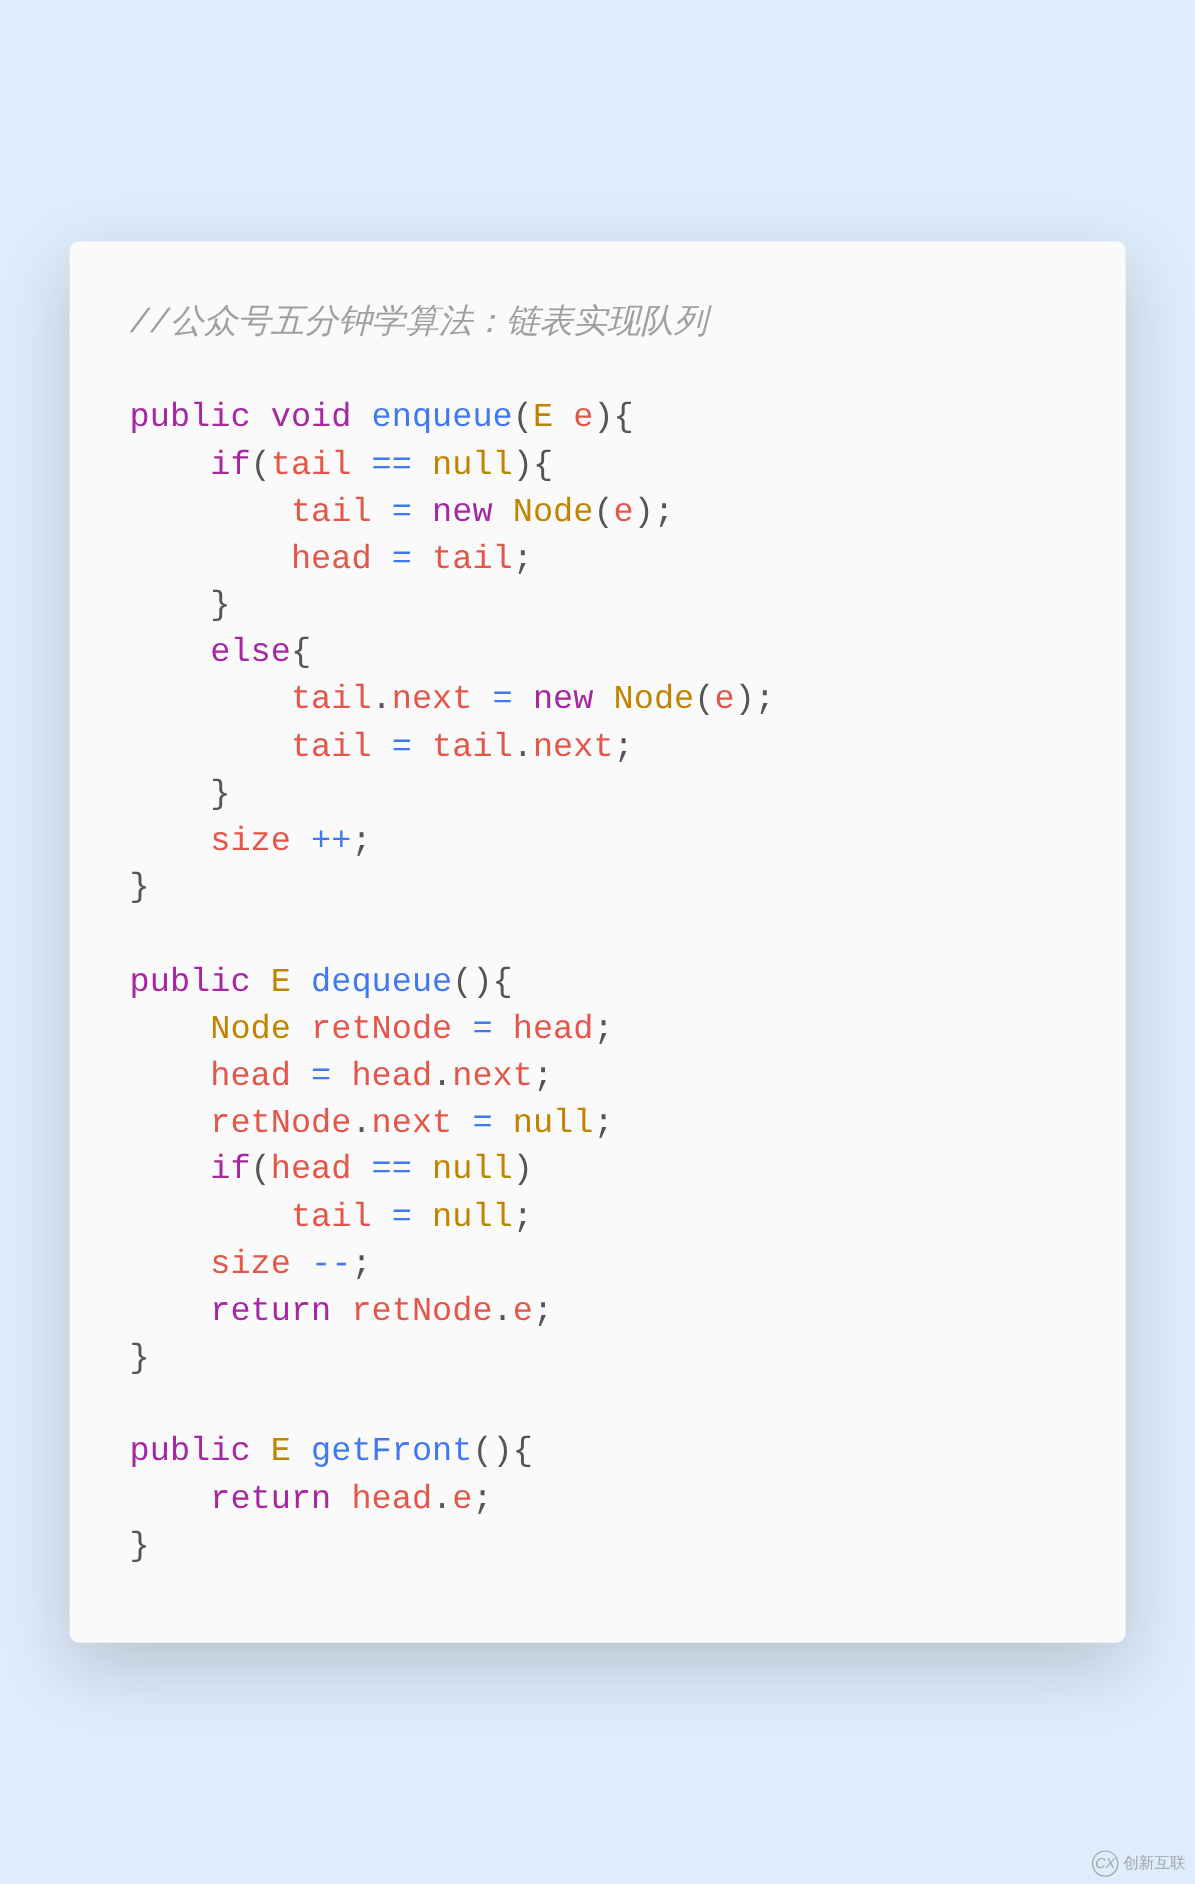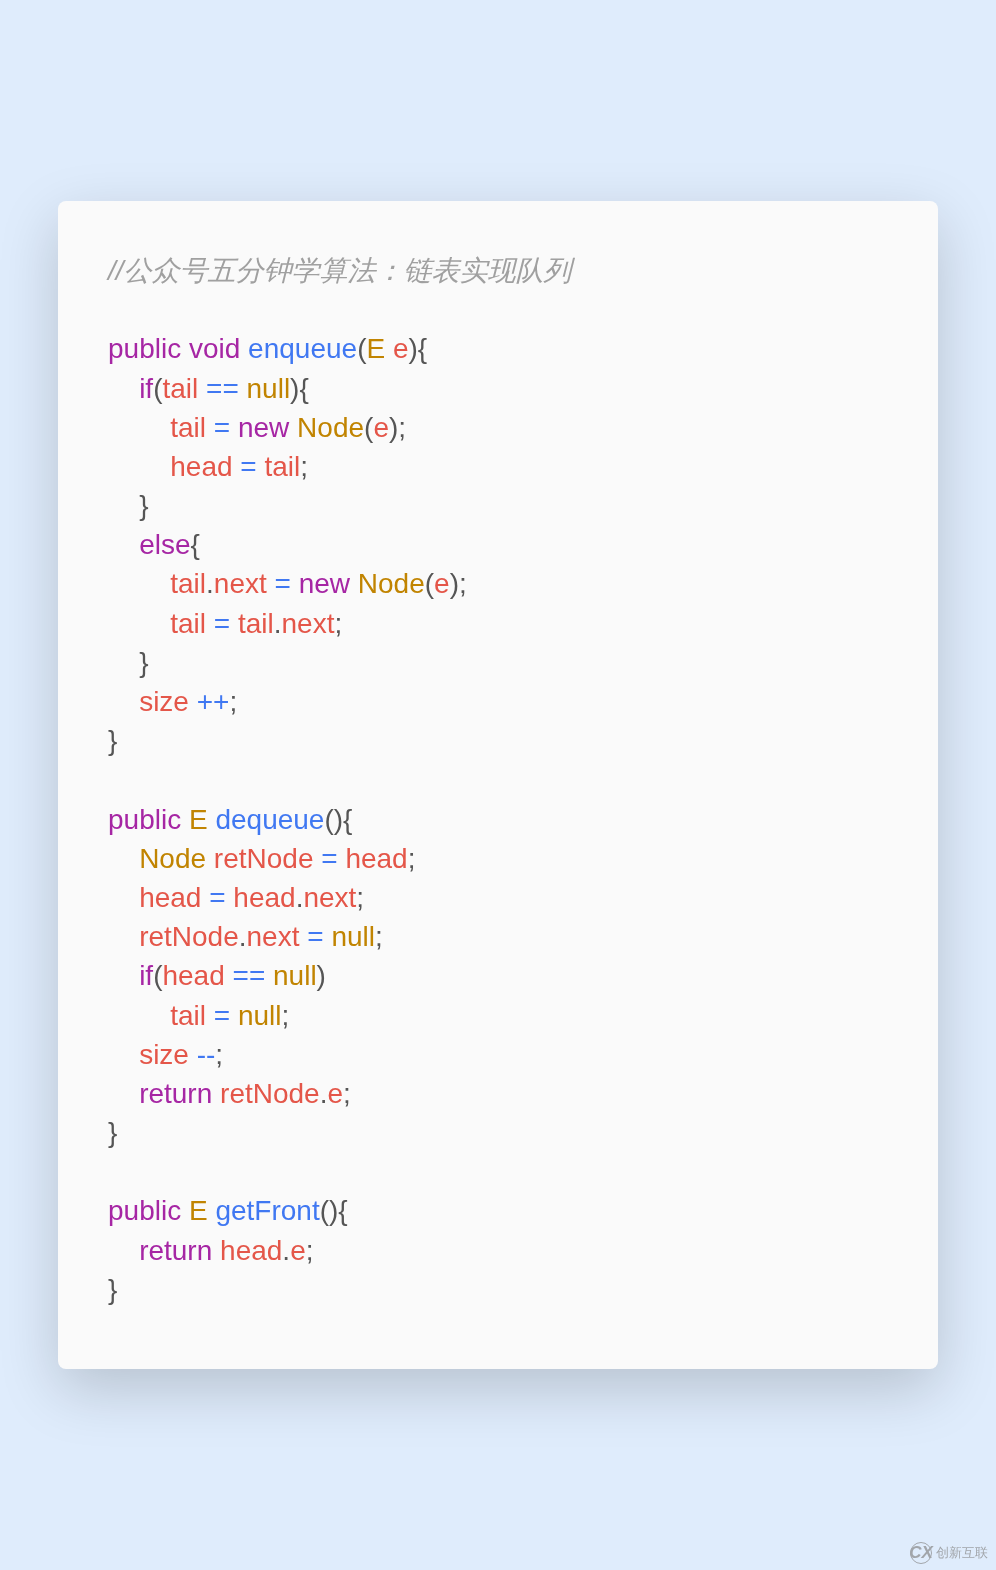--- a/index.html
+++ b/index.html
@@ -14,21 +14,21 @@
     position: relative;
   }
   .card {
     background: #fafafa;
     border-radius: 8px;
     box-shadow: 0 20px 60px rgba(0,0,0,0.18);
     padding: 50px 50px 60px 50px;
     width: 880px;
   }
   pre {
-    font-family: Liberation Sans, sans-serif;
+    font-family: Liberation Mono, monospace;
     font-size: 28px;
     line-height: 1.4;
     white-space: pre;
   }
   .comment { color: #a0a0a0; font-style: italic; }
   .kw      { color: #a626a4; }   
   .type    { color: #c18401; }   
   .fn      { color: #4078f2; }   
   .var     { color: #e45649; }   
   .lit     { color: #c18401; }   
@@ -48,22 +48,22 @@
     opacity: 0.7;
   }
   .watermark .wm-icon {
     width: 22px;
     height: 22px;
     border: 1.5px solid #888;
     border-radius: 50%;
     display: flex;
     align-items: center;
     justify-content: center;
-    font-size: 17px;
-    font-weight: bold;
+    font-size: 12px;
+    font-weight: normal;
     font-style: italic;
   }
 </style>
 </head>
 <body>
 
 <div class="card">
 <pre><span class="comment">//公众号五分钟学算法：链表实现队列</span>
 
 <span class="kw">public</span> <span class="kw">void</span> <span class="fn">enqueue</span><span class="pun">(</span><span class="type">E</span> <span class="var">e</span><span class="pun">){</span>

